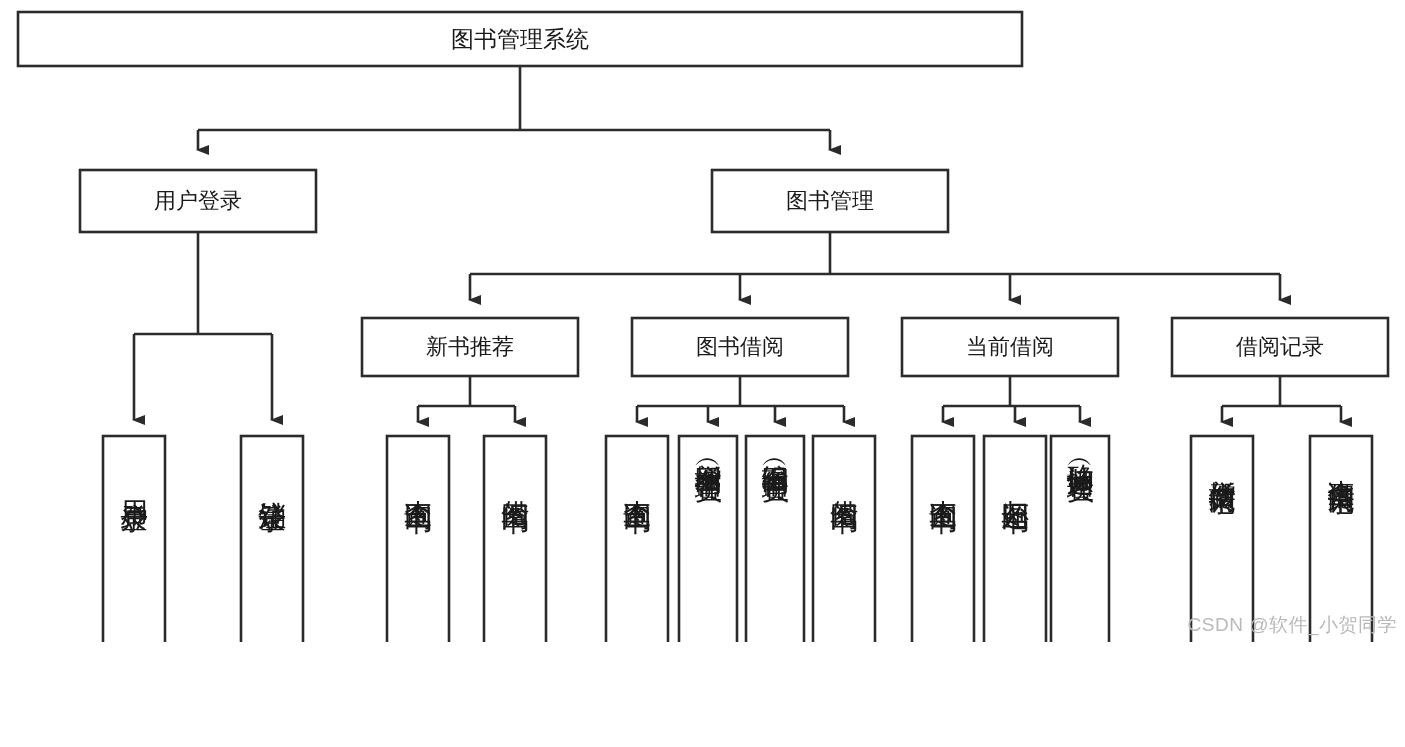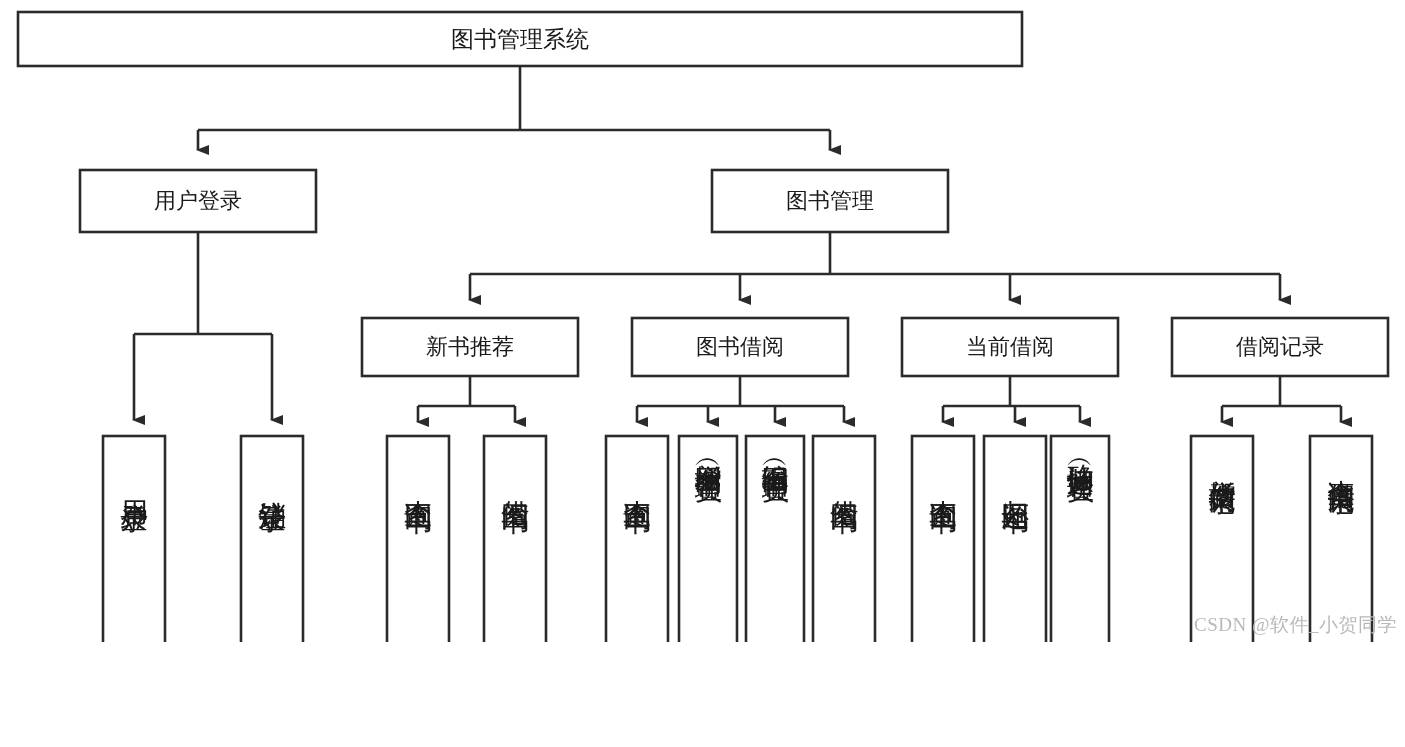--- a/index.html
+++ b/index.html
@@ -66,21 +66,21 @@
     color: #1a1a1a;
     white-space: nowrap;
   }
   .leaf-label.short {
     font-size: 28px;
   }
   .watermark {
     position: absolute;
     right: 8px;
     bottom: 4px;
-    font-family: Liberation Serif, serif;
+    font-family: Liberation Sans, sans-serif;
     font-size: 19px;
     color: #b9b9b9;
     letter-spacing: 0.5px;
     user-select: none;
   }
 </style>
 </head>
 <body>
 
 <div id="diagram-root">

